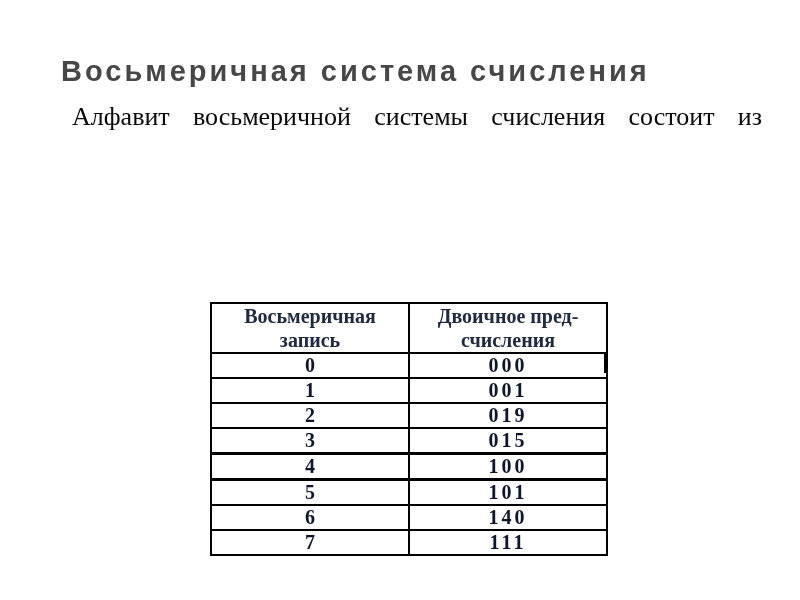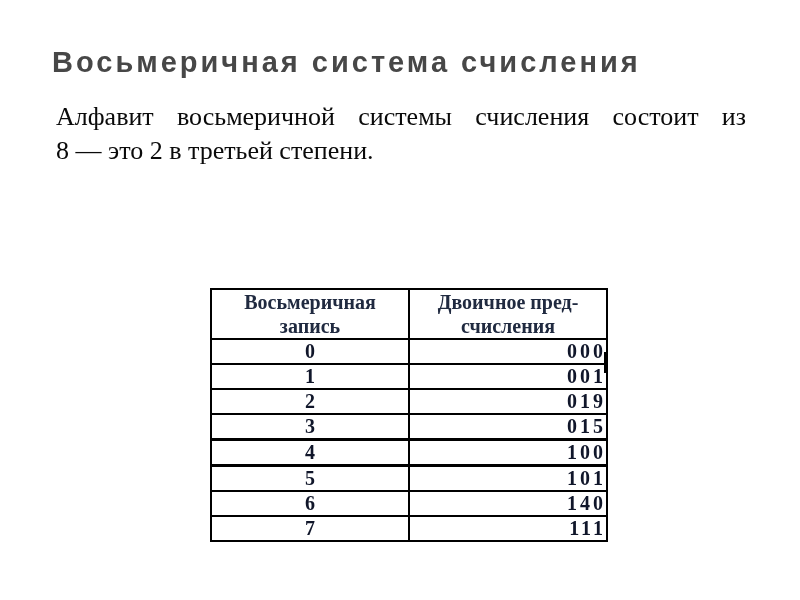--- a/index.html
+++ b/index.html
@@ -12,48 +12,48 @@
     width: 800px;
     height: 600px;
     background: #ffffff;
     overflow: hidden;
     font-family: "Liberation Serif", serif;
   }
   .title {
     position: absolute;
     left: 48px;
     top: 42px;
-    margin: 4px;
+    margin: 13px;
     font-family: "Liberation Sans", sans-serif;
     font-weight: bold;
     font-size: 29px;
     letter-spacing: 3px;
     color: #474747;
     white-space: nowrap;
   }
   .body-text {
     position: absolute;
-    left: 56px;
+    left: 72px;
     top: 100px;
     width: 690px;
     font-size: 26px;
     line-height: 34px;
     color: #0a0a0a;
   }
   .line {
     text-align: left;
   }
   .line.justify {
     text-align: justify;
     text-align-last: justify;
   }
   .octtable {
     position: absolute;
     left: 210px;
-    top: 288px;
+    top: 302px;
     width: 392px;
     border-collapse: collapse;
     table-layout: fixed;
     background: #ffffff;
   }
   .octtable th,
   .octtable td {
     border: 2px solid #000000;
     text-align: center;
     vertical-align: middle;
@@ -68,21 +68,20 @@
     color: #202a40;
   }
   .octtable td {
     height: 23px;
     font-size: 20px;
     line-height: 23px;
     color: #10162a;
   }
   .octtable td.binary-cell {
     letter-spacing: 3px;
-    text-align: right;
   }
   .octtable tr.thick td {
     border-top-width: 3px;
     border-bottom-width: 3px;
   }
   .cursor-artifact {
     position: absolute;
     left: 604px;
     top: 352px;
     width: 3px;
@@ -92,21 +91,20 @@
 </style>
 </head>
 <body>
 
 <div class="slide">
 
   <h1 class="title">Восьмеричная система счисления</h1>
 
   <div class="body-text">
     <div class="line justify">Алфавит восьмеричной системы счисления состоит из</div>
-    <div class="line">8 — это 2 в третьей степени.</div>
   </div>
 
   <table class="octtable">
     <thead>
       <tr>
         <th>
           <span>Восьмеричная</span><br>
           <span>запись</span>
         </th>
         <th>

